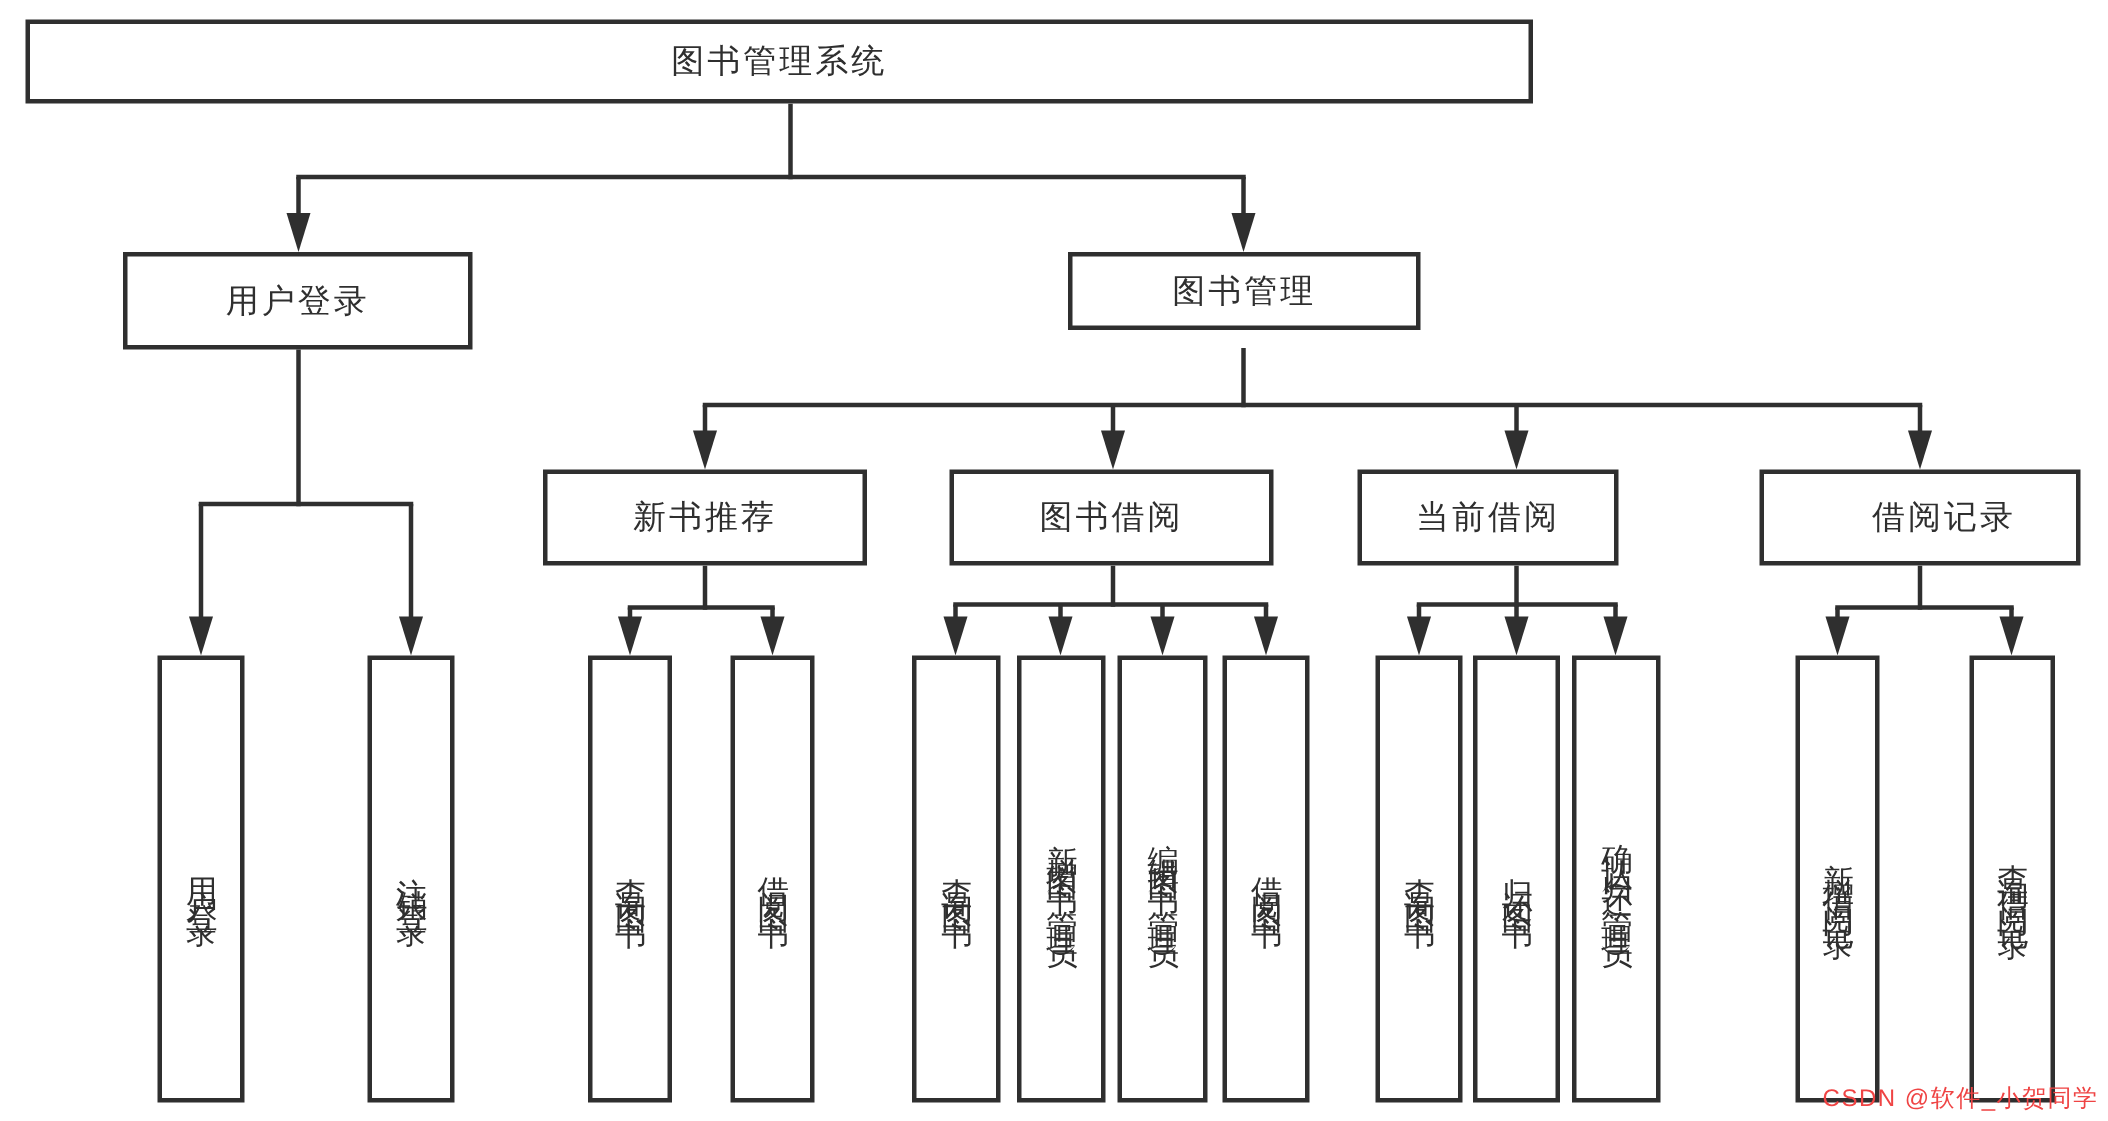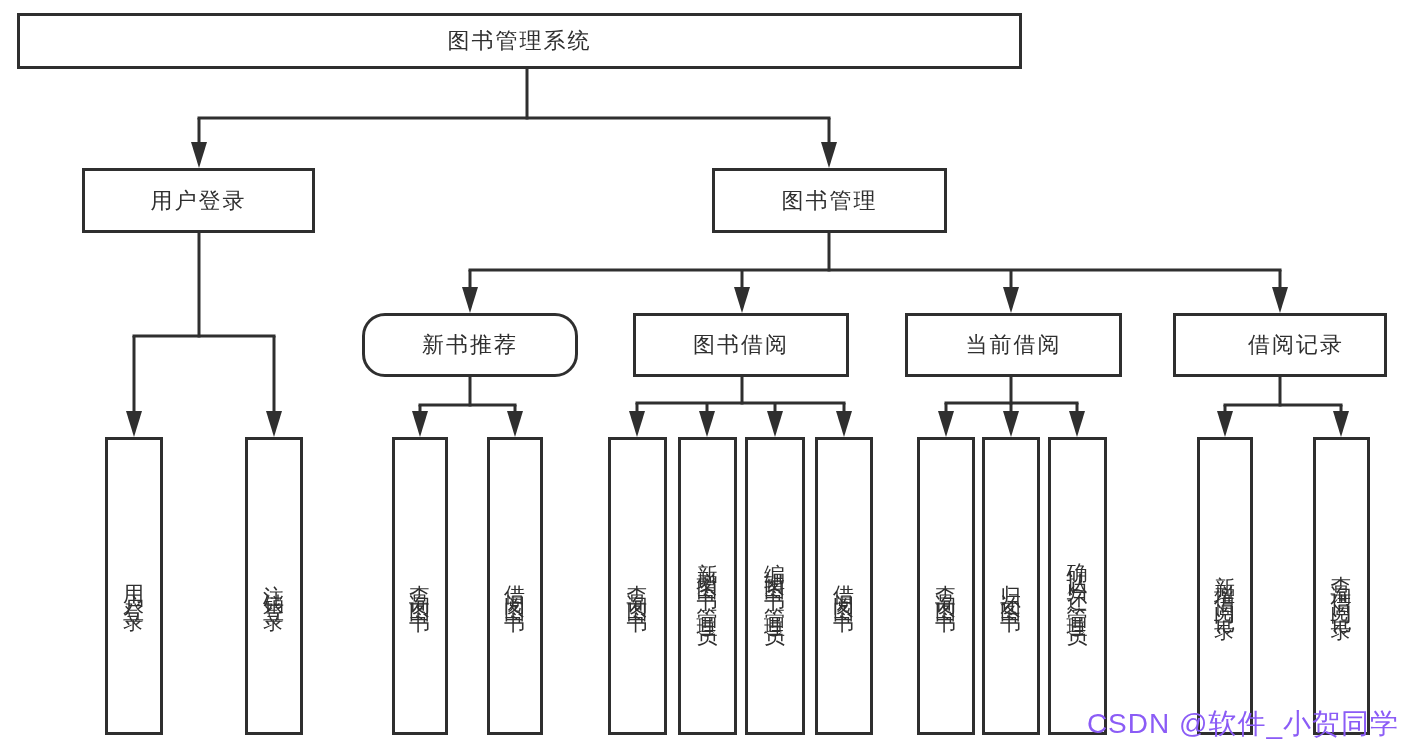--- a/index.html
+++ b/index.html
@@ -14,36 +14,37 @@
   #wires{position:absolute;left:0;top:0;width:1405px;height:747px;}
   #wires line{stroke:#2f2f2f;stroke-width:3;}
   #wires polygon{fill:#2f2f2f;}
   .node{
     position:absolute;
     box-sizing:border-box;
     background:#ffffff;
     border:3px solid #2f2f2f;
     display:flex;align-items:center;justify-content:center;
     text-align:center;
+    font-family:Liberation Serif, serif;
   }
   .hlabel{
     font-size:22px;letter-spacing:2px;line-height:1;white-space:nowrap;
   }
   .vnode .vlabel{
     writing-mode:vertical-rl;
     text-orientation:mixed;
     font-size:21px;
     letter-spacing:9px;
     line-height:1;
   }
   .watermark{
     position:absolute;
     right:6px;bottom:4px;
-    font-size:28px;
-    color:#8b5cf6;
+    font-size:16px;
+    color:#ef4444;
     letter-spacing:1px;
     z-index:5;
     white-space:nowrap;
     margin-top:12px;
   }
 </style>
 </head>
 <body>
 
 <div id="stage">
@@ -110,31 +111,31 @@
     <polygon points="1333,411 1349,411 1341,437"></polygon>
   </svg>
 
   <div class="node" style="left:17px;top:13px;width:1005px;height:56px;">
     <span class="hlabel">图书管理系统</span>
   </div>
 
   <div class="node" style="left:82px;top:168px;width:233px;height:65px;">
     <span class="hlabel">用户登录</span>
   </div>
-  <div class="node" style="left:712px;top:168px;width:235px;height:65px;">
+  <div class="node" style="left:712px;top:168px;width:235px;height:52px;">
     <span class="hlabel">图书管理</span>
   </div>
 
-  <div class="node" style="left:362px;top:313px;width:216px;height:64px;border-radius:23px;">
+  <div class="node" style="left:362px;top:313px;width:216px;height:64px;">
     <span class="hlabel">新书推荐</span>
   </div>
   <div class="node" style="left:633px;top:313px;width:216px;height:64px;text-align:right;">
     <span class="hlabel">图书借阅</span>
   </div>
-  <div class="node" style="left:905px;top:313px;width:217px;height:64px;">
+  <div class="node" style="left:905px;top:313px;width:174px;height:64px;">
     <span class="hlabel">当前借阅</span>
   </div>
   <div class="node" style="left:1173px;top:313px;width:214px;height:64px;padding-left:32px;">
     <span class="hlabel">借阅记录</span>
   </div>
 
   <div class="node vnode" style="left:105px;top:437px;width:58px;height:298px;">
     <span class="vlabel">用户登录</span>
   </div>
   <div class="node vnode" style="left:245px;top:437px;width:58px;height:298px;">

